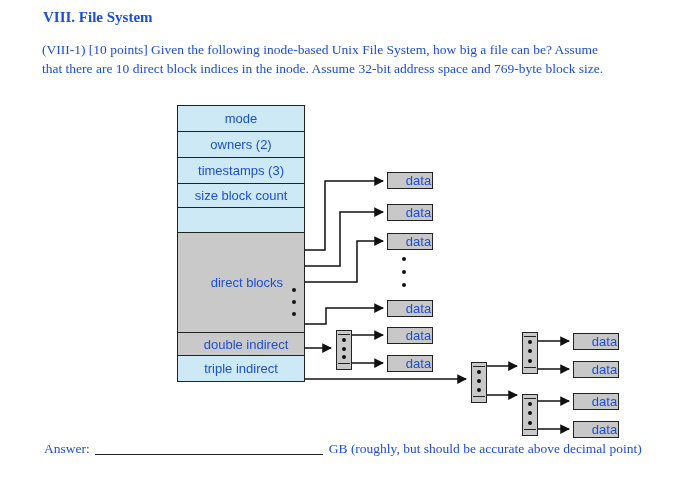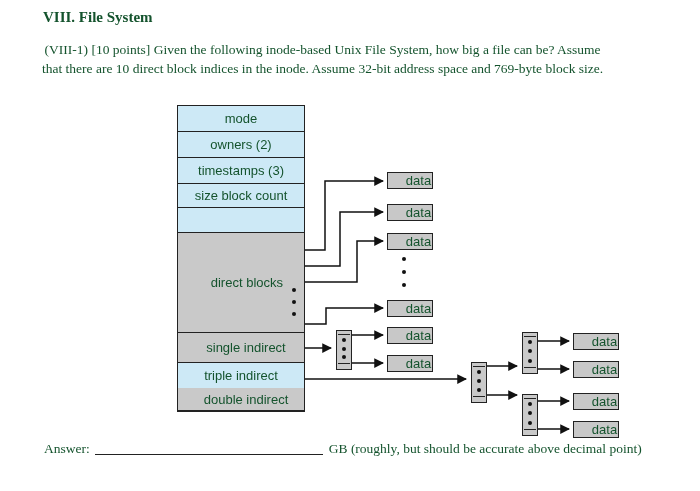--- a/index.html
+++ b/index.html
@@ -1,17 +1,17 @@
 <!DOCTYPE html>
 <html><head>
 <meta charset="utf-8">
 <style>
   html,body{margin:0;padding:0;background:#fff;}
   .page{position:relative;width:700px;height:491px;background:#fff;overflow:hidden;
-        font-family:"Liberation Serif",serif;color:#14532d;text-align:center;}
+        font-family:"Liberation Serif",serif;color:#1d4ed8;}
   .heading{position:absolute;left:43px;top:9px;font-size:15px;font-weight:bold;white-space:nowrap;}
   .question{position:absolute;left:42px;top:40px;font-size:13.5px;line-height:19px;white-space:nowrap;}
   .diagram{position:absolute;left:0;top:0;width:700px;height:491px;}
   .wires{position:absolute;left:0;top:0;}
   
   .inode{position:absolute;left:177px;top:105px;width:128px;border:1px solid #222;
          box-sizing:border-box;font-family:"Liberation Sans",sans-serif;font-size:13px;}
   .cell{box-sizing:border-box;border-bottom:1px solid #222;display:flex;align-items:center;
         justify-content:center;position:relative;}
   .cell.last{border-bottom:none;}
@@ -79,23 +79,22 @@
       <div class="cell blue" style="height:26px">owners (2)</div>
       <div class="cell blue" style="height:26px">timestamps (3)</div>
       <div class="cell blue" style="height:24px">size block count</div>
       <div class="cell blue" style="height:25px"></div>
       <div class="cell gray" style="height:100px">
         <span class="direct-label">direct blocks</span>
         <span class="cdot" style="left:114px;top:55px"></span>
         <span class="cdot" style="left:114px;top:67px"></span>
         <span class="cdot" style="left:114px;top:79px"></span>
       </div>
-      <div class="cell gray" style="height:30px">single indirect</div>
+      <div class="cell gray" style="height:23px">double indirect</div>
       <div class="cell blue last" style="height:25px">triple indirect</div>
-      <div class="cell gray" style="height:23px">double indirect</div>
     </div>
 
     <div class="data-box" style="left:387px;top:172px">data</div>
     <div class="data-box" style="left:387px;top:204px">data</div>
     <div class="data-box" style="left:387px;top:233px">data</div>
     <div class="data-box" style="left:387px;top:300px">data</div>
 
     <div class="data-box" style="left:387px;top:327px">data</div>
     <div class="data-box" style="left:387px;top:355px">data</div>
 

